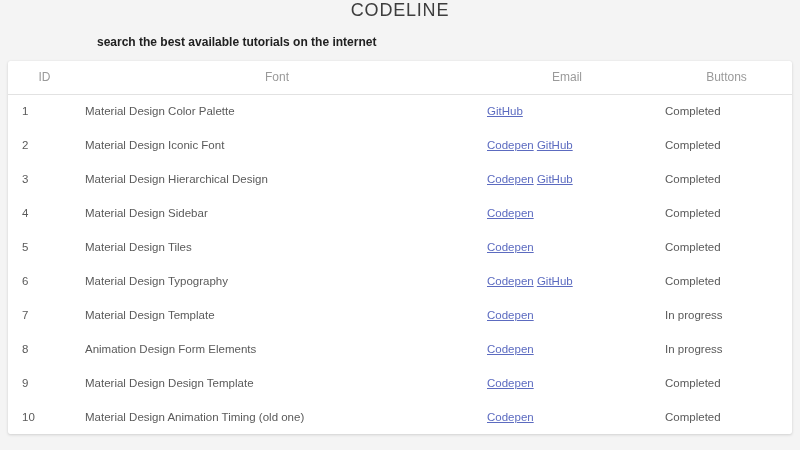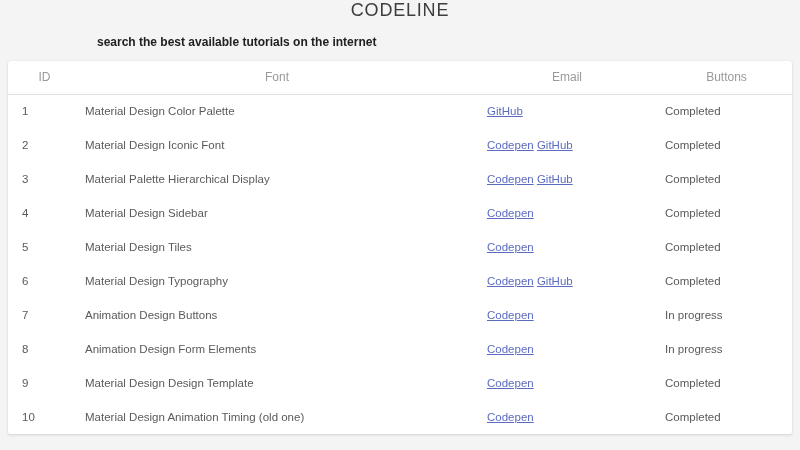--- a/index.html
+++ b/index.html
@@ -109,21 +109,21 @@
 
   <tr>
     <td>2</td>
     <td>Material Design Iconic Font</td>
     <td><a href="#">Codepen</a> <a href="#">GitHub</a></td>
     <td>Completed</td>
   </tr>
 
   <tr>
     <td>3</td>
-    <td>Material Palette Hierarchical Display</td>
+    <td>Material Design Hierarchical Design</td>
     <td><a href="#">Codepen</a> <a href="#">GitHub</a></td>
     <td>Completed</td>
   </tr>
 
   <tr>
     <td>4</td>
     <td>Material Design Sidebar</td>
     <td><a href="#">Codepen</a></td>
     <td>Completed</td>
   </tr>
@@ -137,21 +137,21 @@
 
   <tr>
     <td>6</td>
     <td>Material Design Typography</td>
     <td><a href="#">Codepen</a> <a href="#">GitHub</a></td>
     <td>Completed</td>
   </tr>
 
   <tr>
     <td>7</td>
-    <td>Animation Design Buttons</td>
+    <td>Material Design Template</td>
     <td><a href="#">Codepen</a></td>
     <td>In progress</td>
   </tr>
 
   <tr>
     <td>8</td>
     <td>Animation Design Form Elements</td>
     <td><a href="#">Codepen</a></td>
     <td>In progress</td>
   </tr>

